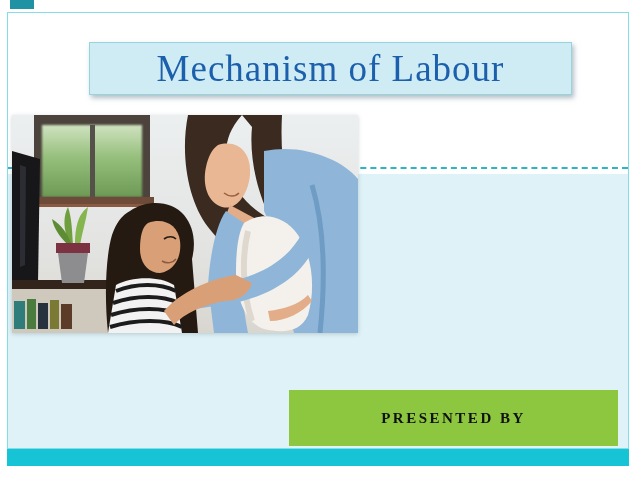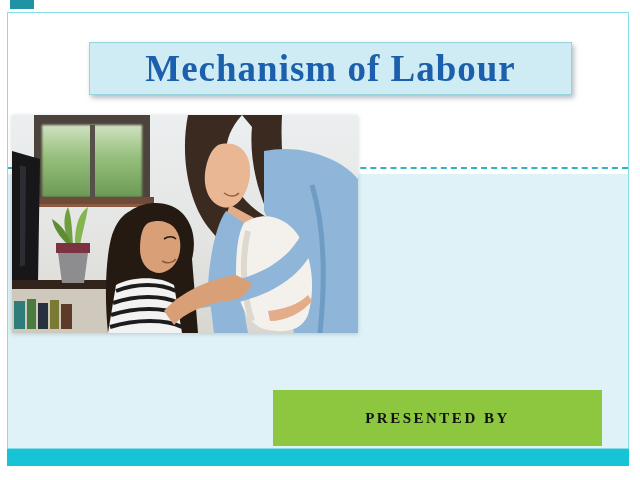--- a/index.html
+++ b/index.html
@@ -16,28 +16,28 @@
     background:var(--panel,#def2f7);z-index:0;}
 
   .dotted-separator{position:absolute;left:8px;top:167px;width:620px;height:0;
     border-top:2px dashed var(--dotted-line,#2fb5c2);z-index:1;}
 
   .title-box{position:absolute;left:89px;top:42px;width:481px;height:51px;
     background:var(--title-box-fill,#cfecf4);
     border:1px solid var(--title-box-border,#97d3da);
     box-shadow:2px 3px 5px rgba(110,135,150,.55);
     z-index:3;display:flex;align-items:center;justify-content:center;}
-  .title-box h1{margin:17px;font-size:37px;font-weight:bold;
+  .title-box h1{margin:17px;font-size:37px;font-weight:normal;
     color:var(--title-text,#1c60ad);letter-spacing:1px;white-space:nowrap;}
 
   .photo{position:absolute;left:12px;top:115px;width:346px;height:218px;z-index:2;
     box-shadow:0 1px 4px rgba(60,80,90,.25);}
   .photo svg{display:block;width:100%;height:100%;}
 
-  .credits-box{position:absolute;left:273px;top:390px;width:329px;height:56px;
+  .credits-box{position:absolute;left:289px;top:390px;width:329px;height:56px;
     background:var(--credits-box,#8dc63f);z-index:3;
     display:flex;flex-direction:column;align-items:center;justify-content:center;}
   .credits-box .line{color:var(--credits-text,#111111);font-weight:bold;font-size:15px;
     letter-spacing:2.5px;line-height:22px;white-space:nowrap;}
 
   .bottom-bar{position:absolute;left:7px;top:448px;width:622px;height:18px;
     background:var(--accent-bar,#16c4d6);z-index:3;}
 </style>
 </head>
 <body>

